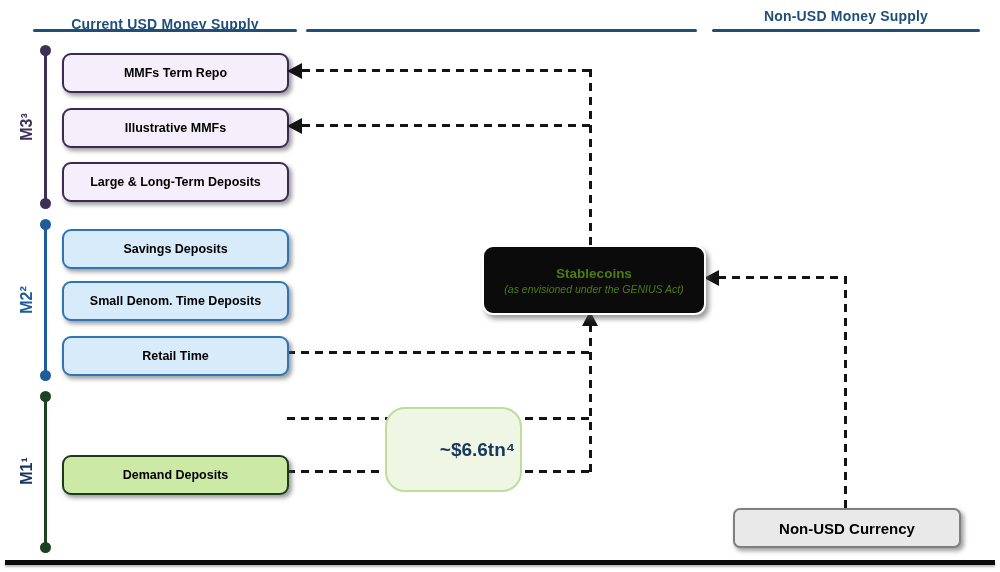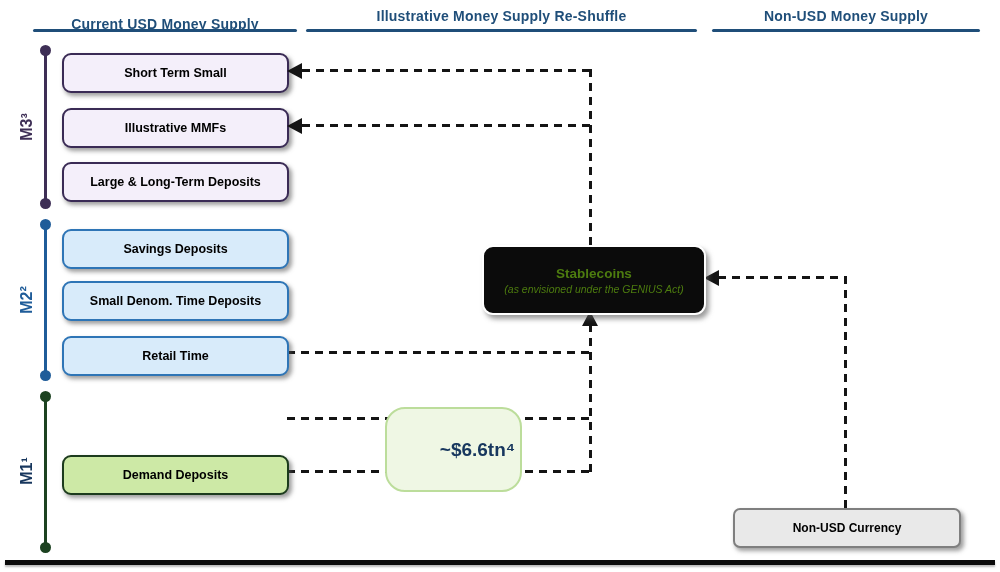--- a/index.html
+++ b/index.html
@@ -35,55 +35,54 @@
         box-shadow:3px 4px 5px rgba(90,90,90,.6);}
   .stablecoin .t1{font-weight:bold;font-size:13.5px;}
   .stablecoin .t2{font-style:italic;font-size:10.5px;margin-top:2px;}
 
   
   .amount{position:absolute;left:385px;top:407px;width:85px;height:81px;background:#EFF7E4;border:2px solid #BCDD9B;
         border-radius:20px;display:flex;align-items:center;justify-content:center;font-weight:bold;font-size:19px;color:#17375E;z-index:3;padding-left:48px;}
 
   
   .nonusd{position:absolute;left:733px;top:508px;width:224px;height:36px;background:#E9E9E9;border:2.5px solid #7F7F7F;
-        border-radius:7px;display:flex;align-items:center;justify-content:center;font-weight:bold;font-size:12px;color:#000;z-index:2;
+        border-radius:7px;display:flex;align-items:center;justify-content:center;font-weight:bold;font-size:15px;color:#000;z-index:2;
         box-shadow:2.5px 3px 4px rgba(80,80,80,.55);}
 
   .bottom-rule{position:absolute;left:5px;top:560px;width:990px;height:5px;background:#0b0b0b;z-index:2;box-shadow:0 2px 2px rgba(120,120,120,.5);}
 </style>
 </head>
 <body>
 
 <div id="canvas">
 
   <div class="col-header" style="left:33px;top:16px;width:264px;">Current USD Money Supply</div>
   <div class="col-underline" style="left:33px;top:29px;width:264px;"></div>
 
-  <div class="col-header" style="left:306px;top:8px;width:391px;">Illustrative Money Supply Re-Shuffle</div>
   <div class="col-underline" style="left:306px;top:29px;width:391px;"></div>
 
   <div class="col-header" style="left:712px;top:8px;width:268px;">Non-USD Money Supply</div>
   <div class="col-underline" style="left:712px;top:29px;width:268px;"></div>
 
   <div class="bracket-line" style="left:44px;top:50px;height:154px;background:#3E2F56;"></div>
   <div class="bracket-dot" style="left:40px;top:45px;background:#3E2F56;"></div>
   <div class="bracket-dot" style="left:40px;top:198px;background:#3E2F56;"></div>
   <div class="bracket-label" style="left:-12px;top:117px;color:#3E2F56;">M3³</div>
 
   <div class="bracket-line" style="left:44px;top:224px;height:151px;background:#1F5C99;"></div>
   <div class="bracket-dot" style="left:40px;top:219px;background:#1F5C99;"></div>
   <div class="bracket-dot" style="left:40px;top:370px;background:#1F5C99;"></div>
   <div class="bracket-label" style="left:-12px;top:290px;color:#1F5C99;">M2²</div>
 
   <div class="bracket-line" style="left:44px;top:396px;height:151px;background:#1C4220;"></div>
   <div class="bracket-dot" style="left:40px;top:391px;background:#1C4220;"></div>
   <div class="bracket-dot" style="left:40px;top:542px;background:#1C4220;"></div>
   <div class="bracket-label" style="left:-12px;top:461px;color:#17365D;">M1¹</div>
 
-  <div class="node node-purple" style="top:53px;">Short Term Small</div>
+  <div class="node node-purple" style="top:53px;">MMFs Term Repo</div>
   <div class="node node-purple" style="top:108px;">Illustrative MMFs</div>
   <div class="node node-purple" style="top:162px;">Large &amp; Long-Term Deposits</div>
 
   <div class="node node-blue" style="top:229px;">Savings Deposits</div>
   <div class="node node-blue" style="top:281px;">Small Denom. Time Deposits</div>
   <div class="node node-blue" style="top:336px;">Retail Time</div>
 
   <div class="node node-green" style="top:455px;">Demand Deposits</div>
 
   <div class="dash-h" style="left:302px;top:69px;width:290px;"></div>

